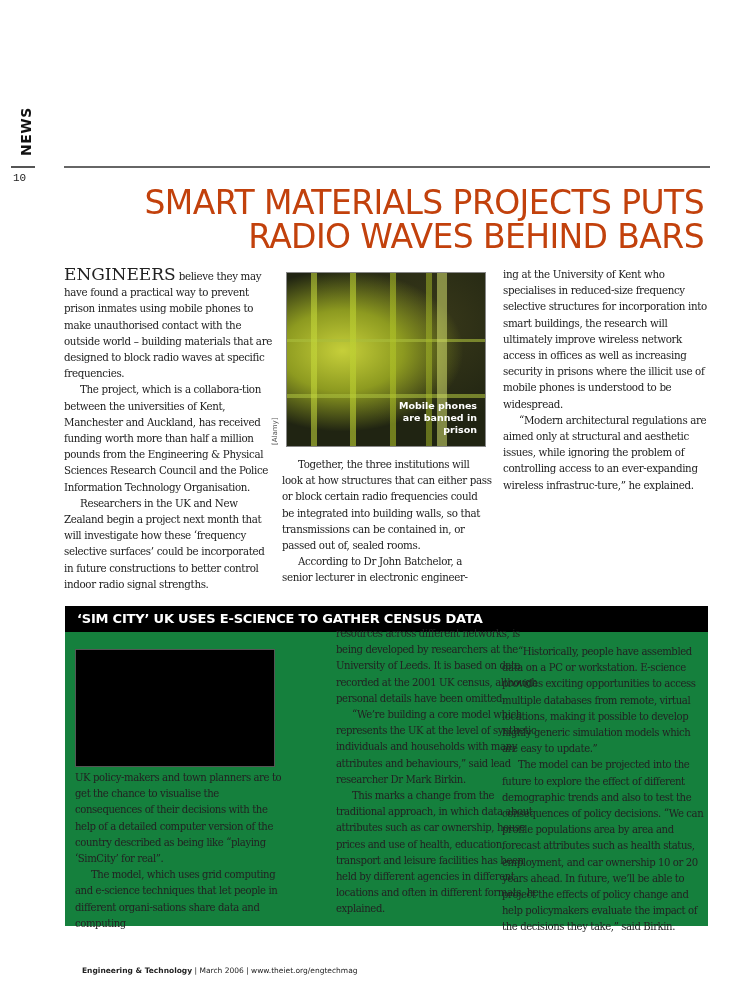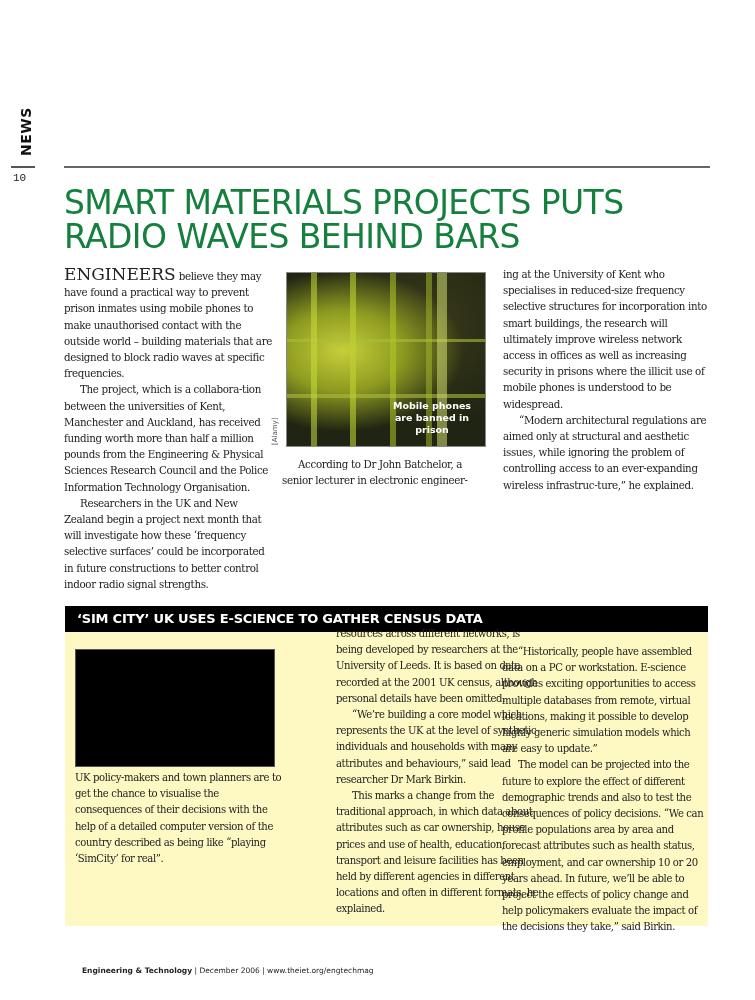--- a/index.html
+++ b/index.html
@@ -18,21 +18,21 @@
   .tab-rule { position: absolute; left: 11px; top: 166px; width: 24px; border-top: 2px solid #555; }
   .page-num {
     position: absolute; left: 13px; top: 172px;
     font-family: Liberation Mono, monospace; font-size: 11px; color: #222;
   }
   .head-rule { position: absolute; left: 64px; top: 166px; width: 646px; border-top: 2px solid #666; }
 
   .headline {
     position: absolute; left: 64px; top: 186px; width: 640px;
     font-family: "DejaVu Sans", sans-serif; font-size: 33px; line-height: 34px;
-    color: #15803d; letter-spacing: -0.6px; font-weight: normal;
+    color: #c2410c; letter-spacing: -0.6px; font-weight: normal; text-align: right;
   }
 
   .col {
     position: absolute; font-family: "DejaVu Serif", serif;
     font-size: 10.3px; line-height: 16.2px; color: #222;
     letter-spacing: -0.35px;
   }
   .col p { text-indent: 0; }
   .col p.ind { text-indent: 16px; }
   .dropcap { font-size: 17px; letter-spacing: 0; }
@@ -48,31 +48,31 @@
       linear-gradient(90deg, transparent 0 12%, rgba(200,220,60,0.55) 12% 15%, transparent 15% 32%, rgba(190,210,50,0.6) 32% 35%, transparent 35% 52%, rgba(180,200,40,0.55) 52% 55%, transparent 55% 70%, rgba(170,190,40,0.5) 70% 73%, transparent 73%),
       linear-gradient(180deg, transparent 0 38%, rgba(170,190,60,0.6) 38% 40%, transparent 40% 70%, rgba(170,190,60,0.6) 70% 72%, transparent 72%),
       radial-gradient(ellipse at 28% 45%, #c6cf3a 0%, #8d9a20 30%, transparent 60%),
       radial-gradient(ellipse at 70% 30%, #3a3a1a 0%, #202412 60%),
       #1c2010;
   }
   .photo .pipe { position: absolute; left: 150px; top: 0; width: 10px; height: 100%; background: rgba(210,220,110,0.55); }
   .photo .caption {
     position: absolute; right: 8px; bottom: 10px; width: 90px;
     font-family: "DejaVu Sans", sans-serif; font-weight: bold; font-size: 9.5px; line-height: 12px;
-    color: #ffffff; text-align: center; margin-left: 8px;
+    color: #ffffff; text-align: right; margin-left: 8px;
   }
   .credit {
     position: absolute; left: 271px; top: 445px;
     transform: rotate(-90deg); transform-origin: left top;
     font-family: "DejaVu Sans", sans-serif; font-size: 7px; color: #555;
   }
 
   .box {
     position: absolute; left: 65px; top: 606px; width: 643px; height: 320px;
-    background: #fef9c3;
+    background: #15803d;
   }
   .box-header {
     position: absolute; left: 0; top: 0; width: 643px; height: 26px;
     background: #000000;
   }
   .box-header .title {
     position: absolute; left: 12px; top: 5px;
     font-family: "DejaVu Sans", sans-serif; font-weight: bold; font-size: 13px;
     color: #ffffff; letter-spacing: -0.2px;
   }
@@ -116,42 +116,44 @@
   <p class="ind">Researchers in the UK and New Zealand begin a project next month that will investigate how these ‘frequency selective surfaces’ could be incorporated in future constructions to better control indoor radio signal strengths.</p>
 </div>
 
 <div class="photo">
   <div class="pipe"></div>
   <div class="caption">Mobile phones are banned in prison</div>
 </div>
 <div class="credit">[Alamy]</div>
 
 <div class="col col-b">
+  <p class="ind">Together, the three institutions will look at how structures that can either pass or block certain radio frequencies could be integrated into building walls, so that transmissions can be contained in, or passed out of, sealed rooms.</p>
   <p class="ind">According to Dr John Batchelor, a senior lecturer in electronic engineer-</p>
 </div>
 
 <div class="col col-c">
   <p>ing at the University of Kent who specialises in reduced-size frequency selective structures for incorporation into smart buildings, the research will ultimately improve wireless network access in offices as well as increasing security in prisons where the illicit use of mobile phones is understood to be widespread.</p>
   <p class="ind">“Modern architectural regulations are aimed only at structural and aesthetic issues, while ignoring the problem of controlling access to an ever-expanding wireless infrastruc-ture,” he explained.</p>
 </div>
 
 <div class="box">
   <div class="box-header">
     <span class="title">‘SIM CITY’ UK USES E-SCIENCE TO GATHER CENSUS DATA</span>
   </div>
   <div class="box-photo"></div>
   <div class="bcol bcol-a">
     <p>UK policy-makers and town planners are to get the chance to visualise the consequences of their decisions with the help of a detailed computer version of the country described as being like “playing ‘SimCity’ for real”.</p>
+    <p class="ind">The model, which uses grid computing and e-science techniques that let people in different organi-sations share data and computing</p>
   </div>
   <div class="bcol bcol-b">
     <p>resources across different networks, is being developed by researchers at the University of Leeds. It is based on data recorded at the 2001 UK census, although personal details have been omitted.</p>
     <p class="ind">“We’re building a core model which represents the UK at the level of synthetic individuals and households with many attributes and behaviours,” said lead researcher Dr Mark Birkin.</p>
     <p class="ind">This marks a change from the traditional approach, in which data about attributes such as car ownership, house prices and use of health, education, transport and leisure facilities has been held by different agencies in different locations and often in different formats, he explained.</p>
   </div>
   <div class="bcol bcol-c">
     <p class="ind">“Historically, people have assembled data on a PC or workstation. E-science provides exciting opportunities to access multiple databases from remote, virtual locations, making it possible to develop highly generic simulation models which are easy to update.”</p>
     <p class="ind">The model can be projected into the future to explore the effect of different demographic trends and also to test the consequences of policy decisions. “We can profile populations area by area and forecast attributes such as health status, employment, and car ownership 10 or 20 years ahead. In future, we’ll be able to project the effects of policy change and help policymakers evaluate the impact of the decisions they take,” said Birkin.</p>
   </div>
 </div>
 
 <div class="footer">
-  <b>Engineering &amp; Technology</b><span> | December 2006 | www.theiet.org/engtechmag</span>
+  <b>Engineering &amp; Technology</b><span> | March 2006 | www.theiet.org/engtechmag</span>
 </div>
 
 </body></html>

